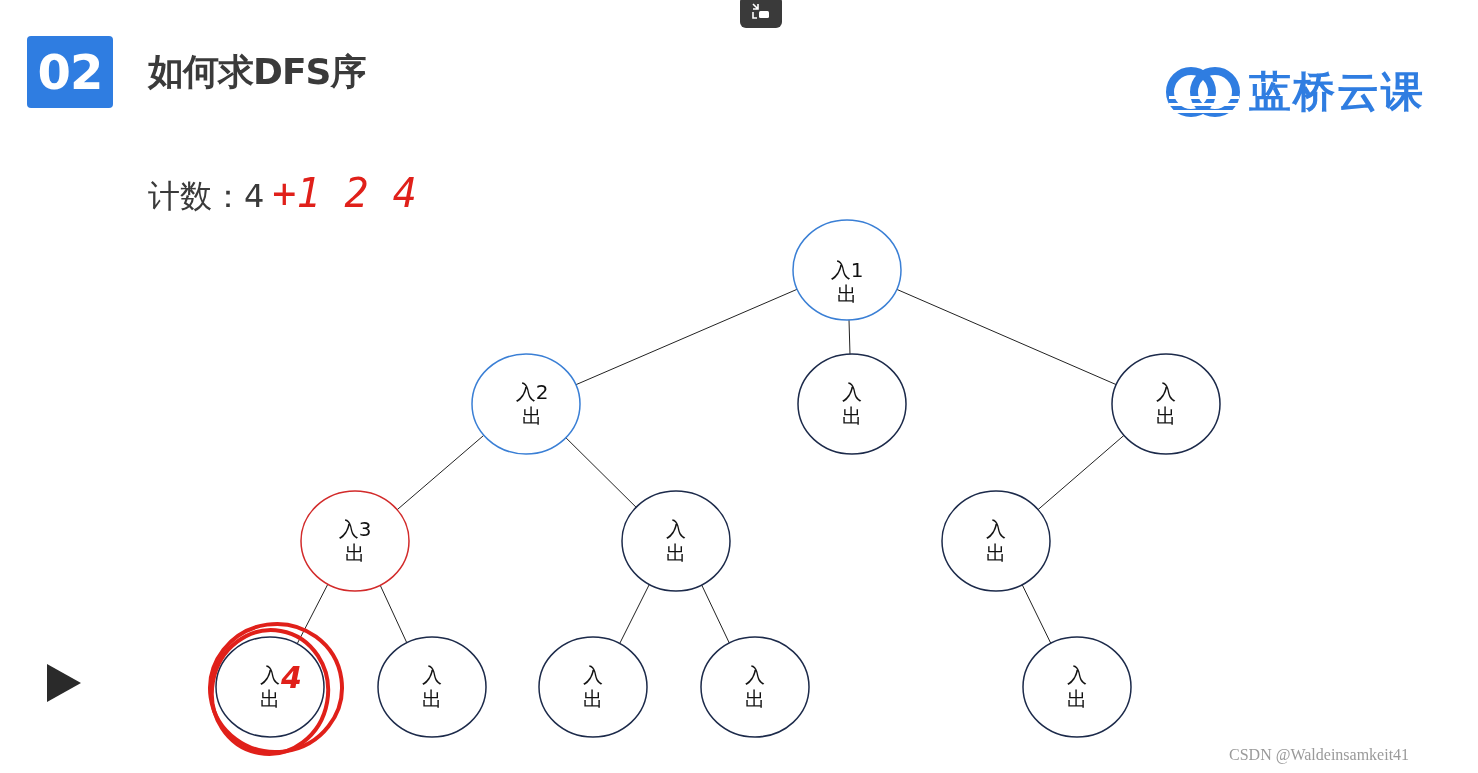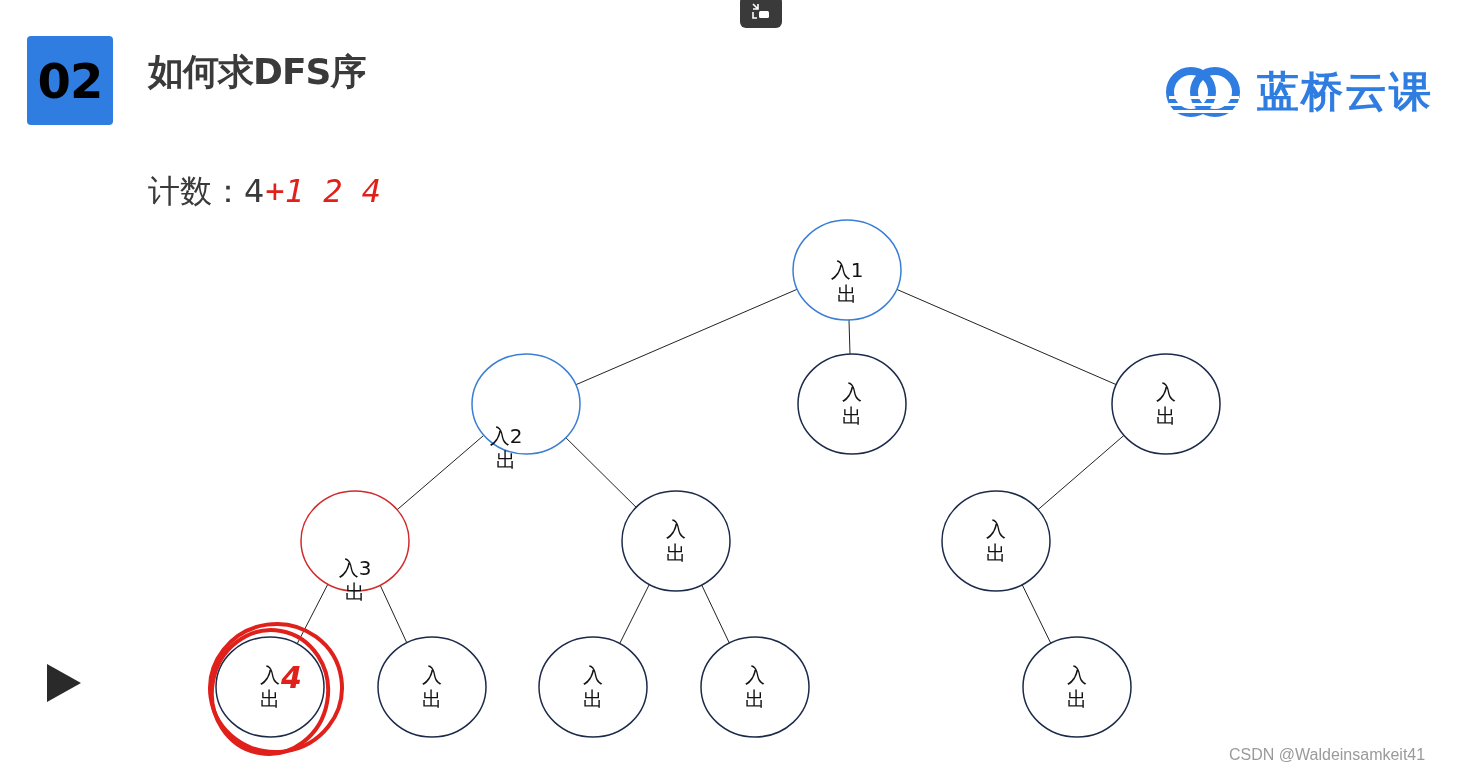--- a/index.html
+++ b/index.html
@@ -1,30 +1,30 @@
 <!DOCTYPE html>
 <html><head>
 <meta charset="utf-8">
 <style>
   html, body { margin:0; padding:0; }
   body { width:1478px; height:773px; background:#ffffff; position:relative; overflow:hidden;
          font-family:"DejaVu Sans", "Liberation Sans", sans-serif; }
   .abs { position:absolute; }
-  .badge { left:27px; top:36px; width:86px; height:89px; background:#2f7de1; border-radius:4px;
-           color:#000000; font-weight:bold; font-size:48px; display:flex; align-items:center; justify-content:center;
+  .badge { left:27px; top:36px; width:86px; height:72px; background:#2f7de1; border-radius:4px;
+           color:#ffffff; font-weight:bold; font-size:48px; display:flex; align-items:center; justify-content:center;
            letter-spacing:-1px; }
   .title { left:148px; top:48px; font-size:36px; color:#3a3a3a; font-weight:bold; letter-spacing:-1px; }
-  .logo { left:1165px; top:64px; height:56px; display:flex; align-items:center; gap:14px; }
+  .logo { left:1165px; top:64px; height:56px; display:flex; align-items:center; gap:6px; }
   .logo-text { color:#2f7de1; font-size:42px; font-weight:bold; letter-spacing:2px; }
   .counter { left:148px; top:170px; font-size:32px; color:#3a3a3a; }
-  .counter .hw { color:#e0201a; font-family:"DejaVu Sans Mono", monospace; font-style:italic; font-size:32px; margin-left:1px; }
+  .counter .hw { color:#e0201a; font-family:"DejaVu Sans Mono", monospace; font-style:italic; font-size:40px; margin-left:8px; }
   .topbtn { left:740px; top:-4px; width:42px; height:32px; background:#3a3a3a; border-radius:6px; }
   .play { left:47px; top:664px; width:0; height:0; border-top:19px solid transparent; border-bottom:19px solid transparent;
           border-left:34px solid #2a2a2a; }
-  .watermark { left:1229px; top:746px; font-size:16px; color:#9a9a9a; font-family:Liberation Sans, sans-serif; }
+  .watermark { left:1229px; top:746px; font-size:16px; color:#9a9a9a; font-family:Liberation Serif, serif; }
   svg.tree { position:absolute; left:0; top:0; }
   .node-label { position:absolute; transform:translate(-50%,-50%); text-align:center; font-size:20px; line-height:24px; color:#111; }
 </style>
 </head>
 <body>
 
 <div class="abs topbtn">
   <svg width="42" height="32">
     <path d="M13 8 L18 13 M13 13 L18 13 L18 8" stroke="#fff" stroke-width="1.6" fill="none"></path>
     <path d="M13 16 L13 22 L17 22" stroke="#fff" stroke-width="1.6" fill="none"></path>
@@ -81,33 +81,33 @@
   <g fill="none" stroke="#e0201a" stroke-width="4">
     <ellipse cx="276" cy="688" rx="66" ry="64" transform="rotate(-8 276 688)"></ellipse>
     <ellipse cx="270" cy="692" rx="58" ry="62" transform="rotate(10 270 692)"></ellipse>
   </g>
 </svg>
 <div id="labels">
     <div class="node-label" style="left: 847px; top: 282px;">
       <div>入1</div>
       <div>出</div>
     </div>
-    <div class="node-label" style="left: 506px; top: 404px; margin-top: 44px;">
+    <div class="node-label" style="left: 532px; top: 404px;">
       <div>入2</div>
       <div>出</div>
     </div>
     <div class="node-label" style="left: 852px; top: 404px;">
       <div>入</div>
       <div>出</div>
     </div>
     <div class="node-label" style="left: 1166px; top: 404px;">
       <div>入</div>
       <div>出</div>
     </div>
-    <div class="node-label" style="left: 355px; top: 541px; margin-top: 39px;">
+    <div class="node-label" style="left: 355px; top: 541px;">
       <div>入3</div>
       <div>出</div>
     </div>
     <div class="node-label" style="left: 676px; top: 541px;">
       <div>入</div>
       <div>出</div>
     </div>
     <div class="node-label" style="left: 996px; top: 541px;">
       <div>入</div>
       <div>出</div>

